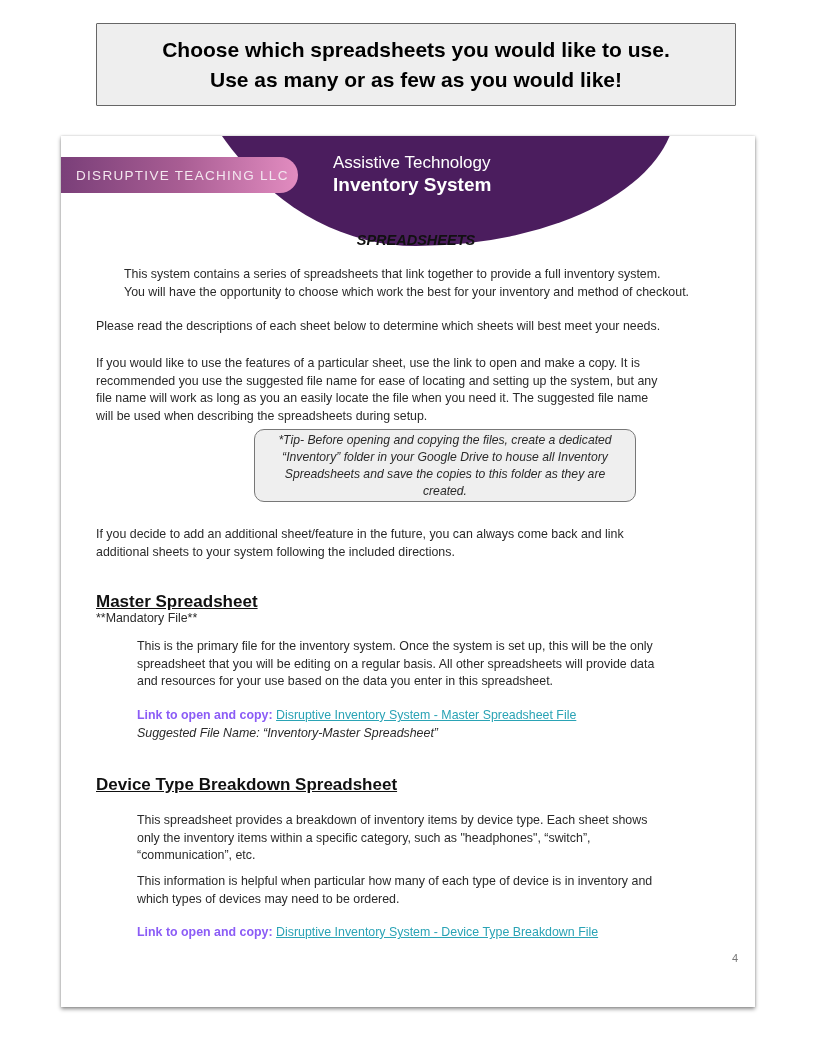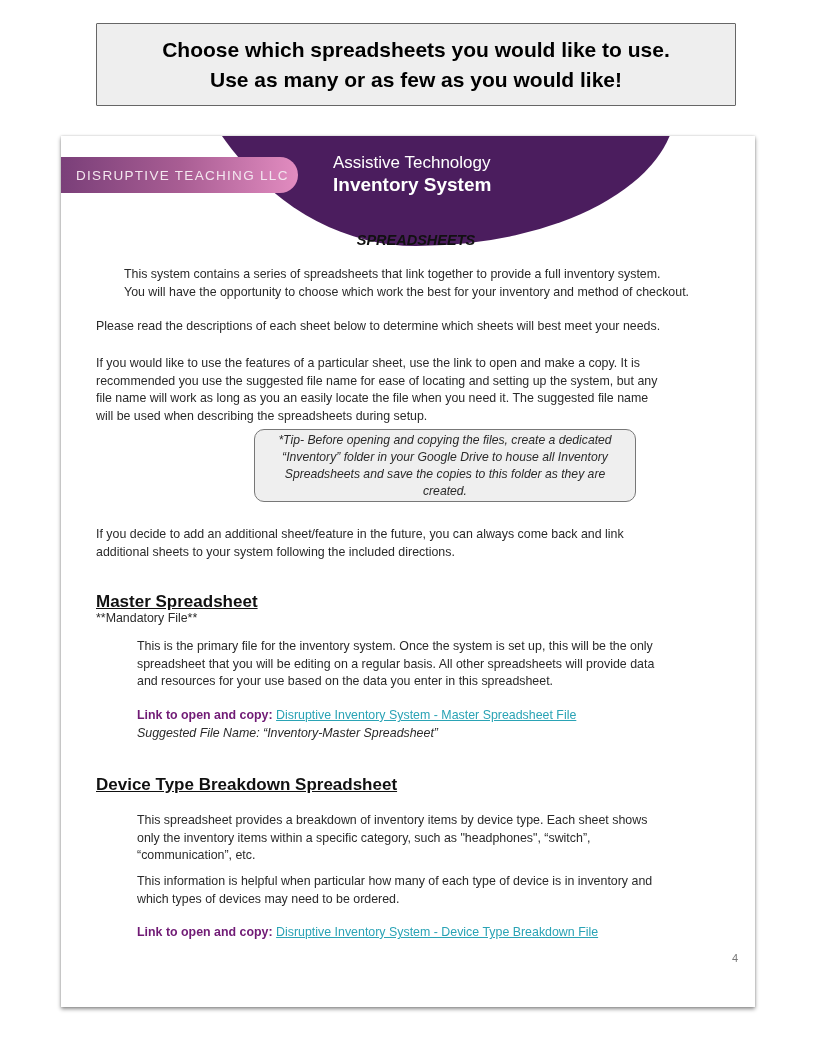--- a/index.html
+++ b/index.html
@@ -40,21 +40,21 @@
     .h-center { position: absolute; width: 640px; text-align: center; font-weight: bold; font-size: 14.5px; color: #111; }
     .p { position: absolute; left: 0; width: 645px; }
     .tip {
       position: absolute; left: 112px; width: 382px; height: 73px;
       background: #efefef; border: 1px solid #777; border-radius: 10px; box-sizing: border-box;
       text-align: center; font-style: italic; font-size: 12.2px; line-height: 17px;
       display: flex; align-items: center; justify-content: center; padding: 6px 10px; margin-left: 46px;
     }
     .sec-h { position: absolute; left: 0; font-weight: bold; font-size: 17px; text-decoration: underline; color: #111; }
     .ind { position: absolute; left: 41px; width: 600px; }
-    .link-label { font-weight: bold; color: #701a75; }
+    .link-label { font-weight: bold; color: #8b5cf6; }
     a.lnk { color: #2aa3b5; text-decoration: underline; }
     .it { font-style: italic; }
     .pagenum { position: absolute; right: 17px; top: 816px; font-size: 11px; color: #777; }
   </style>
 </head>
 <body>
 
 <div class="callout">
   <div>Choose which spreadsheets you would like to use.</div>
   <div>Use as many or as few as you would like!</div>

